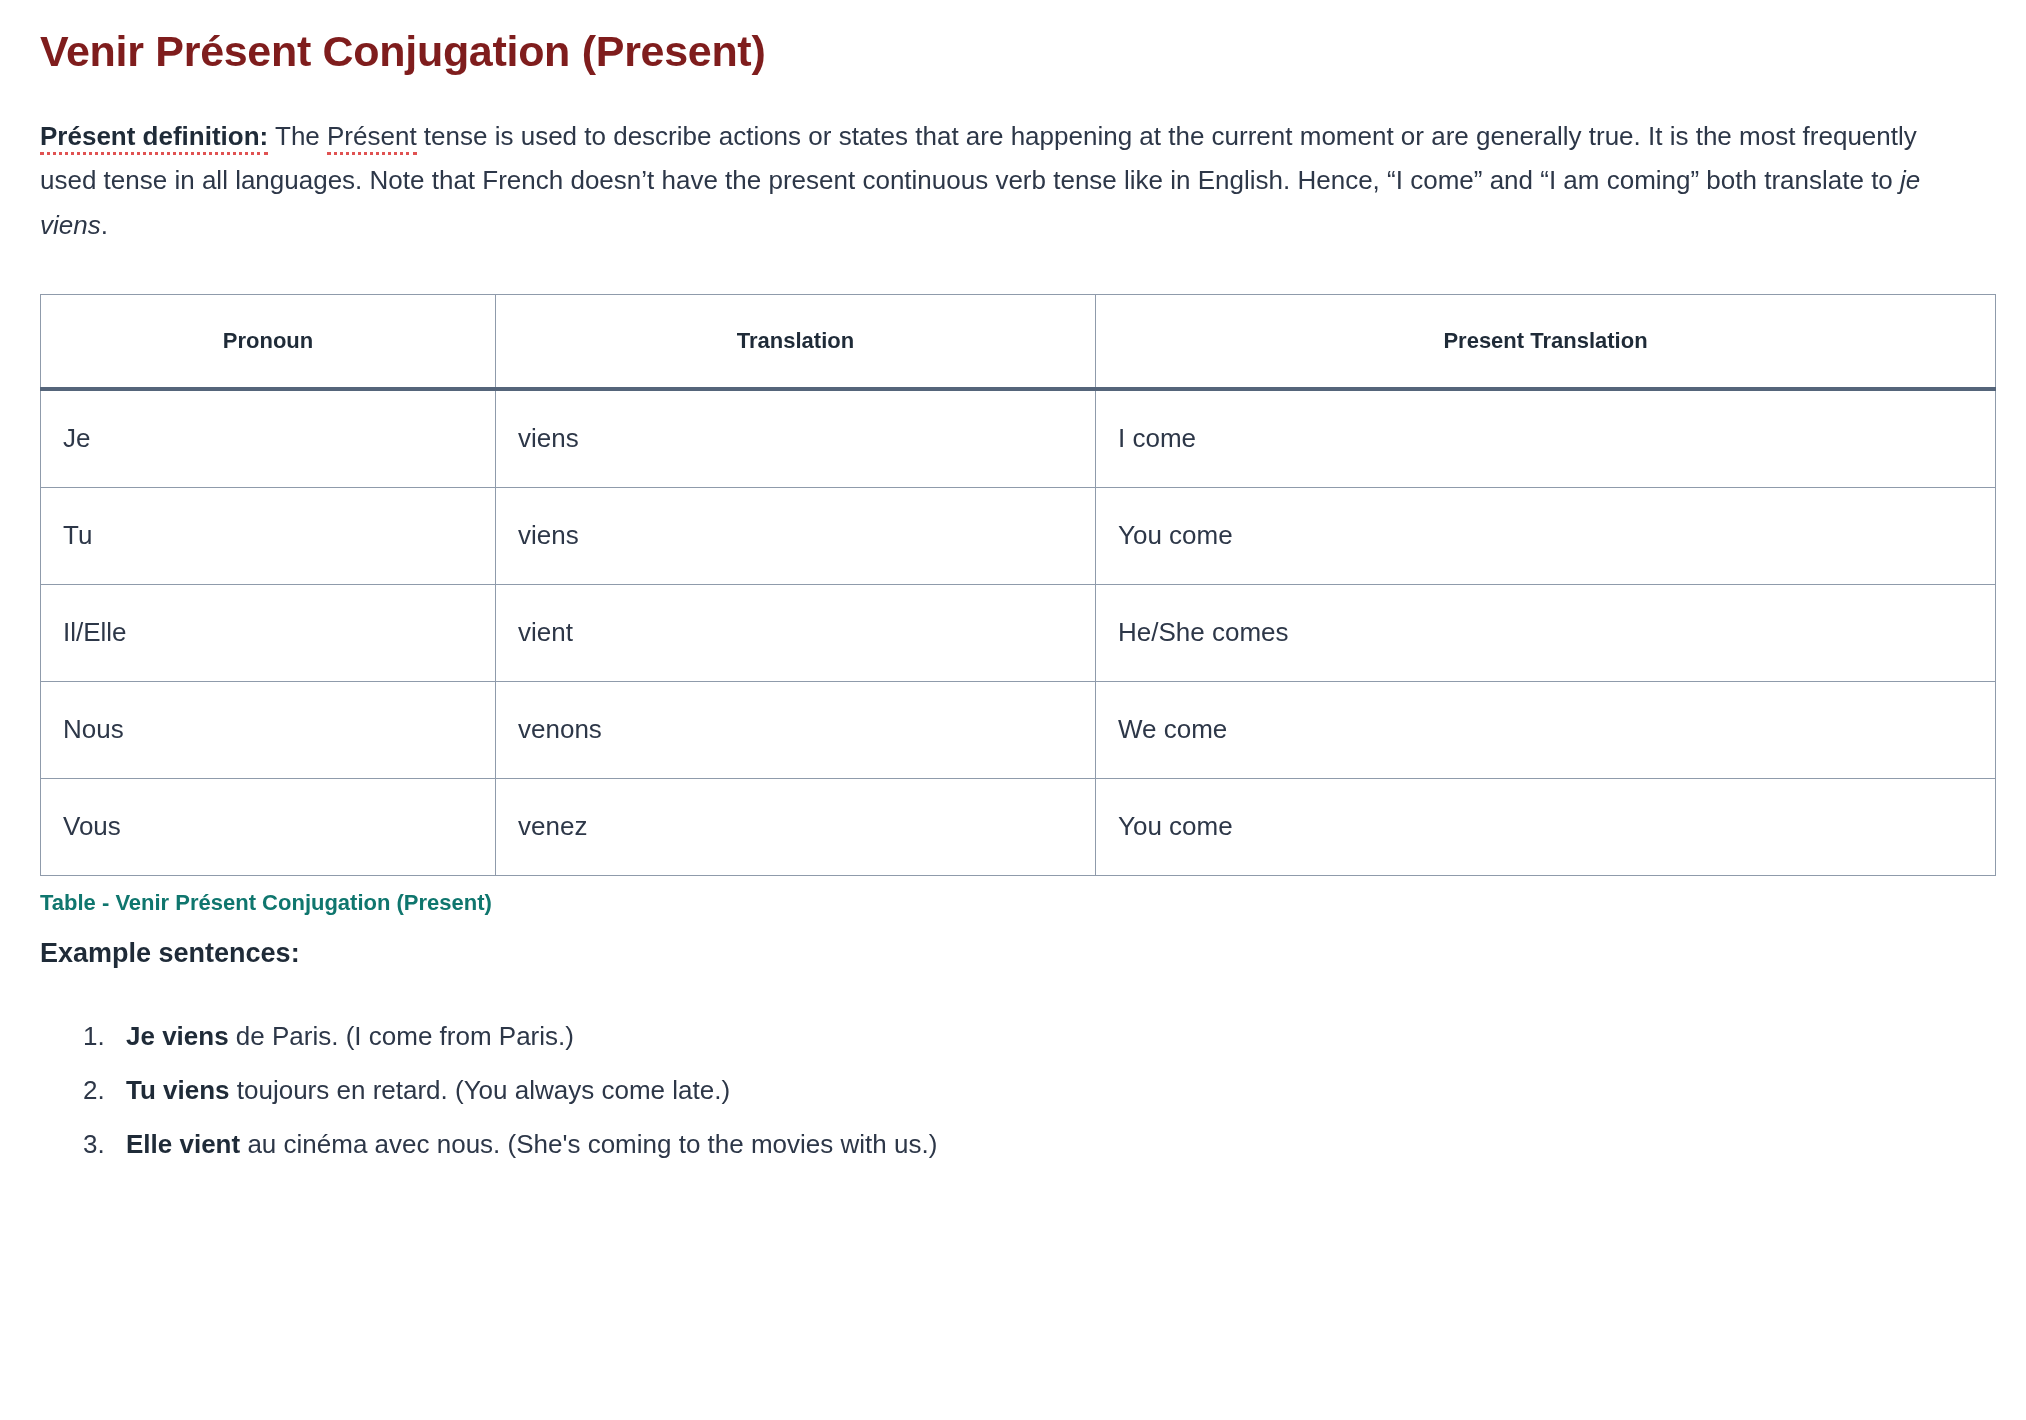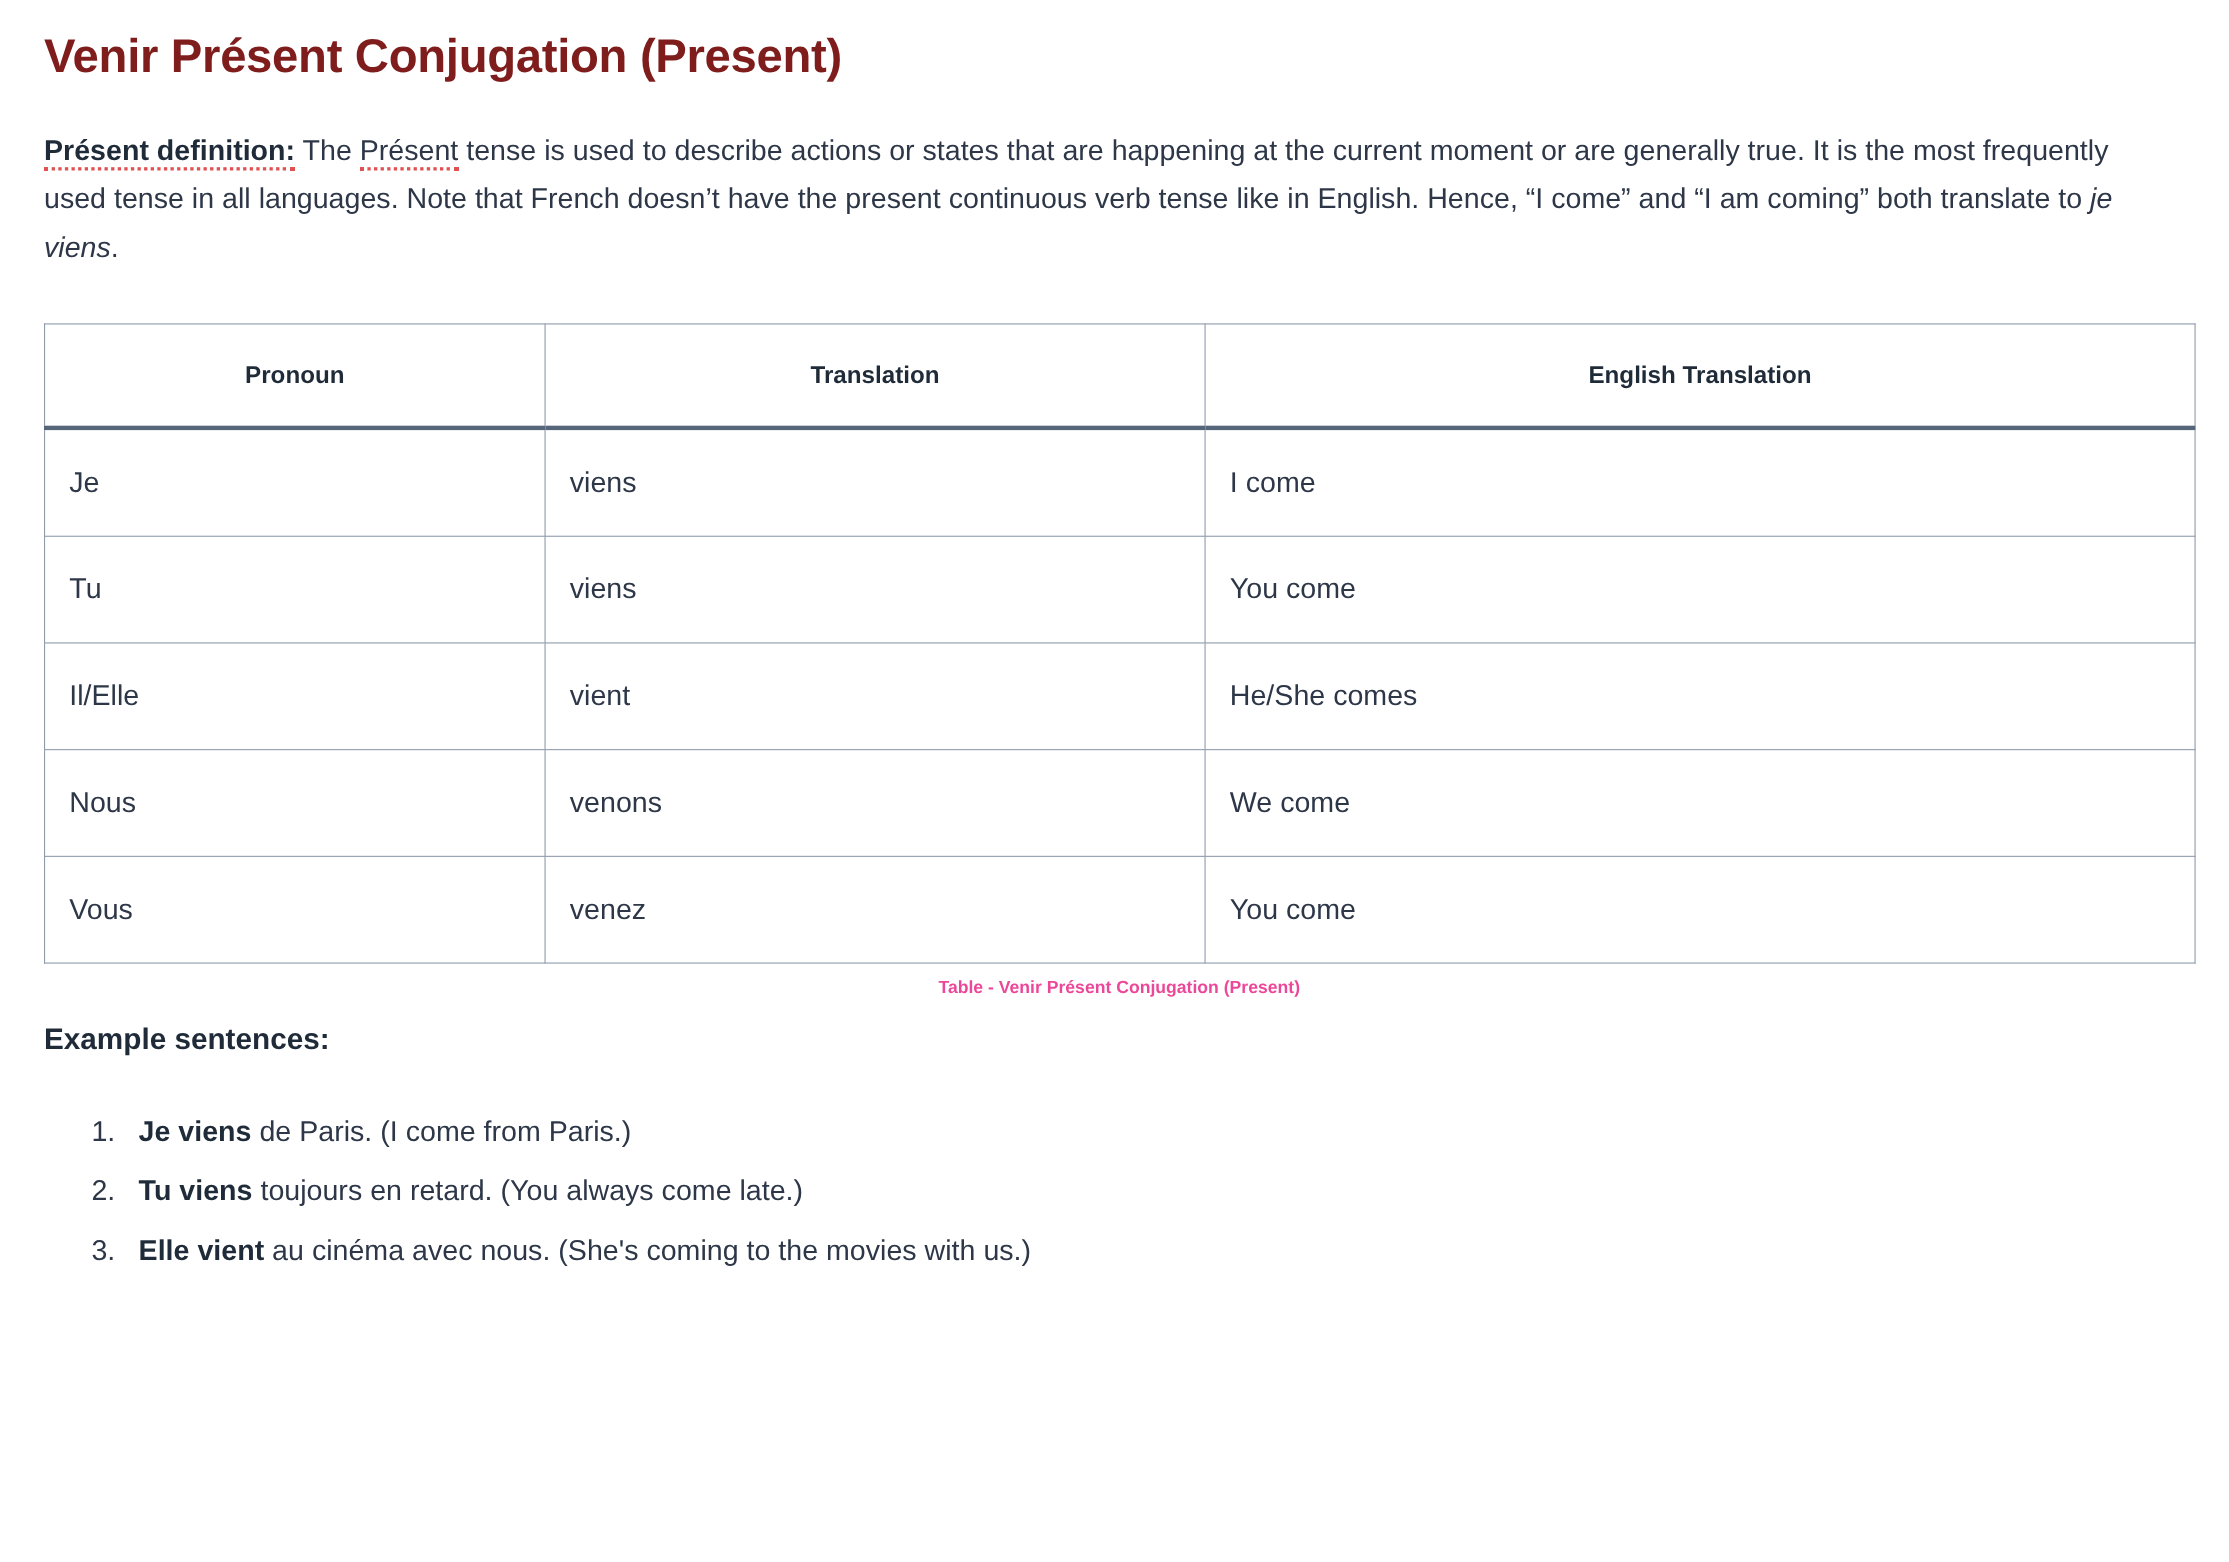--- a/index.html
+++ b/index.html
@@ -67,25 +67,25 @@
     border-bottom: 4px solid #55657a;
   }
   table.conj tbody td {
     height: 96px;
     text-align: left;
   }
   col.c1 { width: 455px; }
   col.c2 { width: 600px; }
   col.c3 { width: 900px; }
   .table-caption {
-    text-align: center;
+    text-align: left;
     width: 1955px;
-    font-size: 16px;
+    font-size: 22px;
     font-weight: bold;
-    color: #ec4899;
+    color: #0f766e;
     margin: 14px 0 0 0;
   }
   .examples-heading {
     font-size: 27px;
     font-weight: bold;
     color: #1f2b38;
     margin: 22px 0 0 0;
   }
   ol.examples {
     margin: 54px 0 0 0;
@@ -117,21 +117,21 @@
   <table class="conj">
     <colgroup>
       <col class="c1">
         <col class="c2">
         <col class="c3">
     </colgroup>
     <thead>
       <tr>
         <th>Pronoun</th>
         <th>Translation</th>
-        <th>English Translation</th>
+        <th>Present Translation</th>
       </tr>
     </thead>
     <tbody>
       <tr>
         <td>Je</td>
         <td>viens</td>
         <td>I come</td>
       </tr>
       <tr>
         <td>Tu</td>

